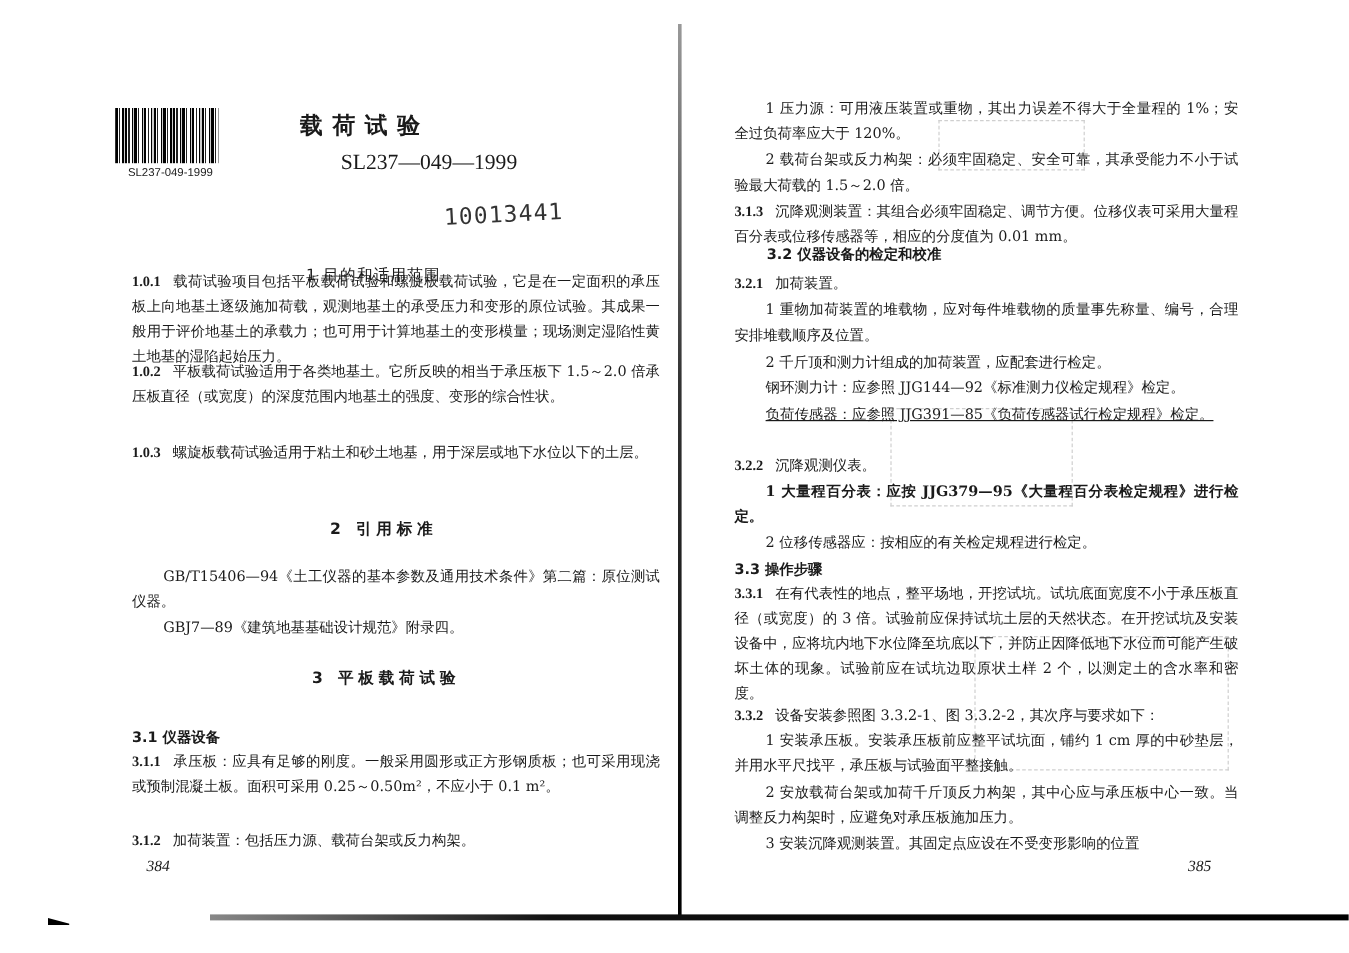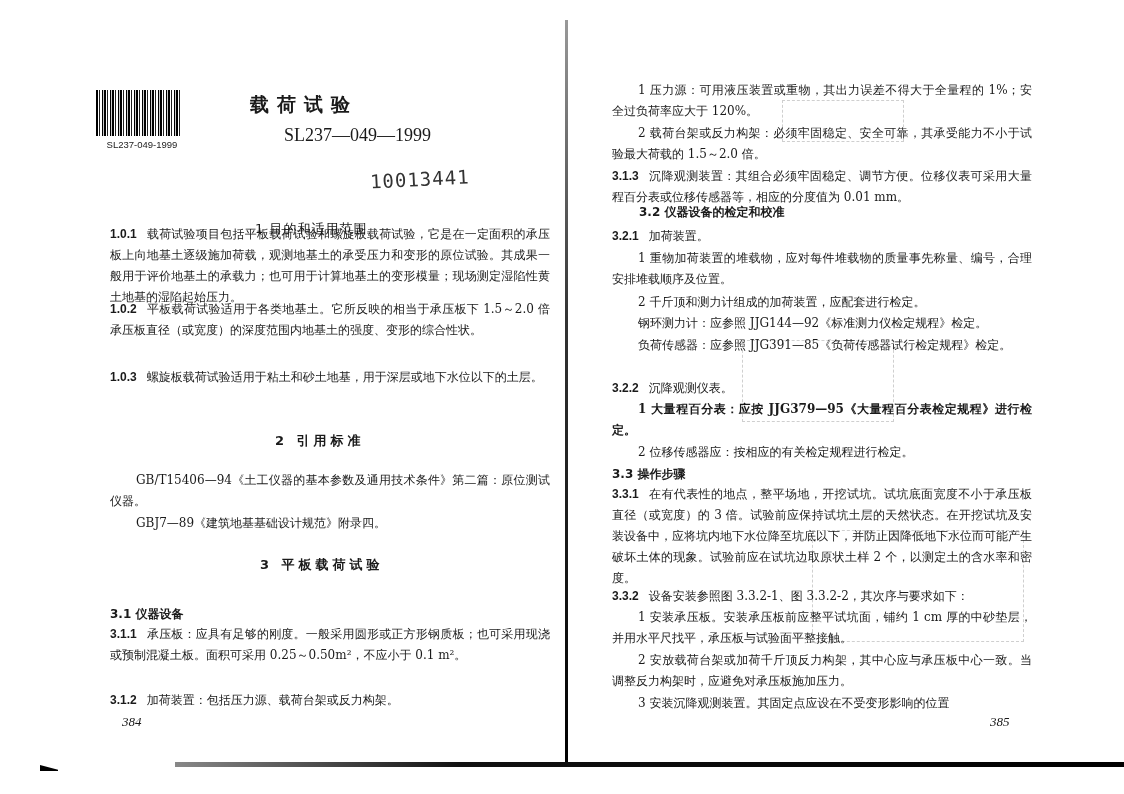--- a/index.html
+++ b/index.html
@@ -28,21 +28,21 @@
   .doc-code { position: absolute; left: 126px; top: 125px; font-family: "Liberation Serif", serif;
               font-weight: normal; font-size: 18px; margin-left: 48px; }
   .stamp { position: absolute; left: 260px; top: 168px; font-family: "DejaVu Sans Mono", monospace;
            font-size: 19px; color: #333; transform: rotate(-3deg); letter-spacing: 1px; }
 
   .sec-heading { position: absolute; font-family: "DejaVu Sans", sans-serif; font-size: 13px; font-weight: bold;
                  letter-spacing: 4px; }
   .sub-heading { font-family: "DejaVu Sans", sans-serif; font-weight: bold; font-size: 12.5px; }
 
   .para { position: absolute; font-size: 12px; line-height: 21px; text-align: justify; }
-  .para .num { font-weight: bold; font-family: Liberation Sans, sans-serif; margin-right: 10px; }
+  .para .num { font-weight: bold; font-family: Liberation Serif, serif; margin-right: 10px; }
   .indent { text-indent: 26px; }
 
   .page-num { position: absolute; font-style: italic; font-family: "Liberation Serif", serif; font-size: 13px; text-align: center; }
 
   .ghost { position: absolute; border: 1px dashed #cfcfcf; }
 </style>
 </head>
 <body>
 
 <div class="spread">
@@ -101,21 +101,21 @@
       <span class="num">3.1.3</span><span>沉降观测装置：其组合必须牢固稳定、调节方便。位移仪表可采用大量程百分表或位移传感器等，相应的分度值为 0.01 mm。</span>
     </div>
 
     <div class="para sub-heading" style="left:0; top:202px;margin-left:27px;">3.2  仪器设备的检定和校准</div>
     <div class="para" style="left:0; top:226px; width:420px;">
       <span class="num">3.2.1</span><span>加荷装置。</span>
     </div>
     <div class="para indent" style="left:0; top:248px; width:420px;">1  重物加荷装置的堆载物，应对每件堆载物的质量事先称量、编号，合理安排堆载顺序及位置。</div>
     <div class="para indent" style="left:0; top:292px; width:420px;">2  千斤顶和测力计组成的加荷装置，应配套进行检定。</div>
     <div class="para indent" style="left:0; top:313px; width:420px;">钢环测力计：应参照 JJG144—92《标准测力仪检定规程》检定。</div>
-    <div class="para indent" style="left:0; top:335px; width:420px;">负荷传感器：应参照 JJG391—85《负荷传感器试行检定规程》检定。</div>
+    <div class="para indent" style="left:0; top:335px; width:420px;text-decoration:underline;">负荷传感器：应参照 JJG391—85《负荷传感器试行检定规程》检定。</div>
 
     <div class="para" style="left:0; top:378px; width:420px;">
       <span class="num">3.2.2</span><span>沉降观测仪表。</span>
     </div>
     <div class="para indent" style="left:0; top:399px; width:420px;font-weight:bold;">1  大量程百分表：应按 JJG379—95《大量程百分表检定规程》进行检定。</div>
     <div class="para indent" style="left:0; top:442px; width:420px;">2  位移传感器应：按相应的有关检定规程进行检定。</div>
 
     <div class="para sub-heading" style="left:0; top:464px;">3.3  操作步骤</div>
     <div class="para" style="left:0; top:484px; width:420px;">
       <span class="num">3.3.1</span><span>在有代表性的地点，整平场地，开挖试坑。试坑底面宽度不小于承压板直径（或宽度）的 3 倍。试验前应保持试坑土层的天然状态。在开挖试坑及安装设备中，应将坑内地下水位降至坑底以下，并防止因降低地下水位而可能产生破坏土体的现象。试验前应在试坑边取原状土样 2 个，以测定土的含水率和密度。</span>

